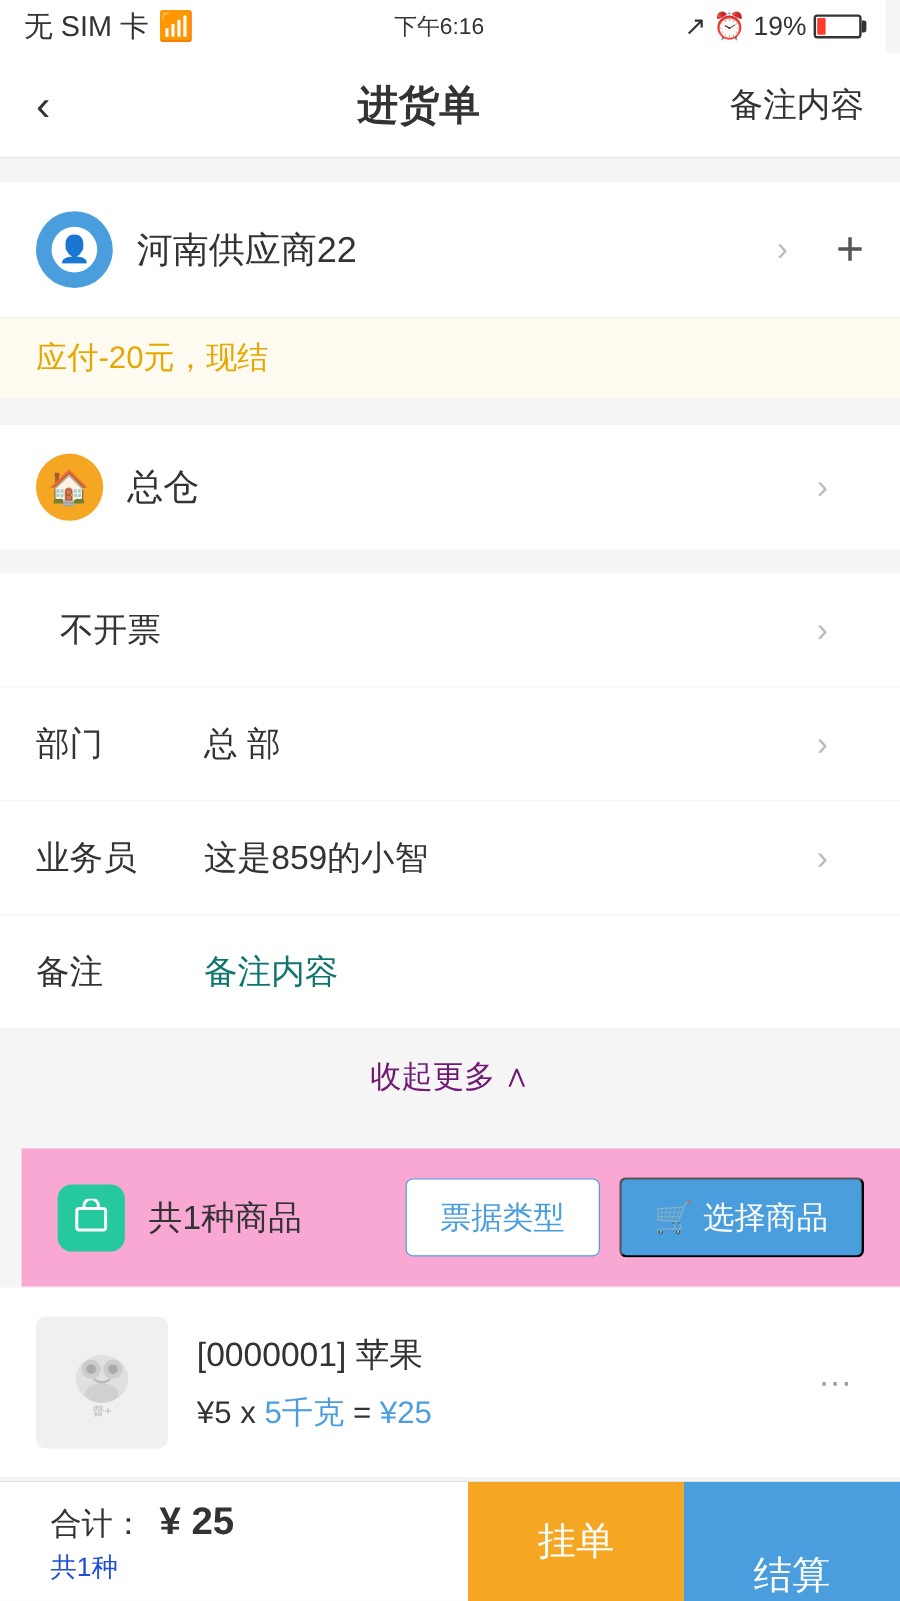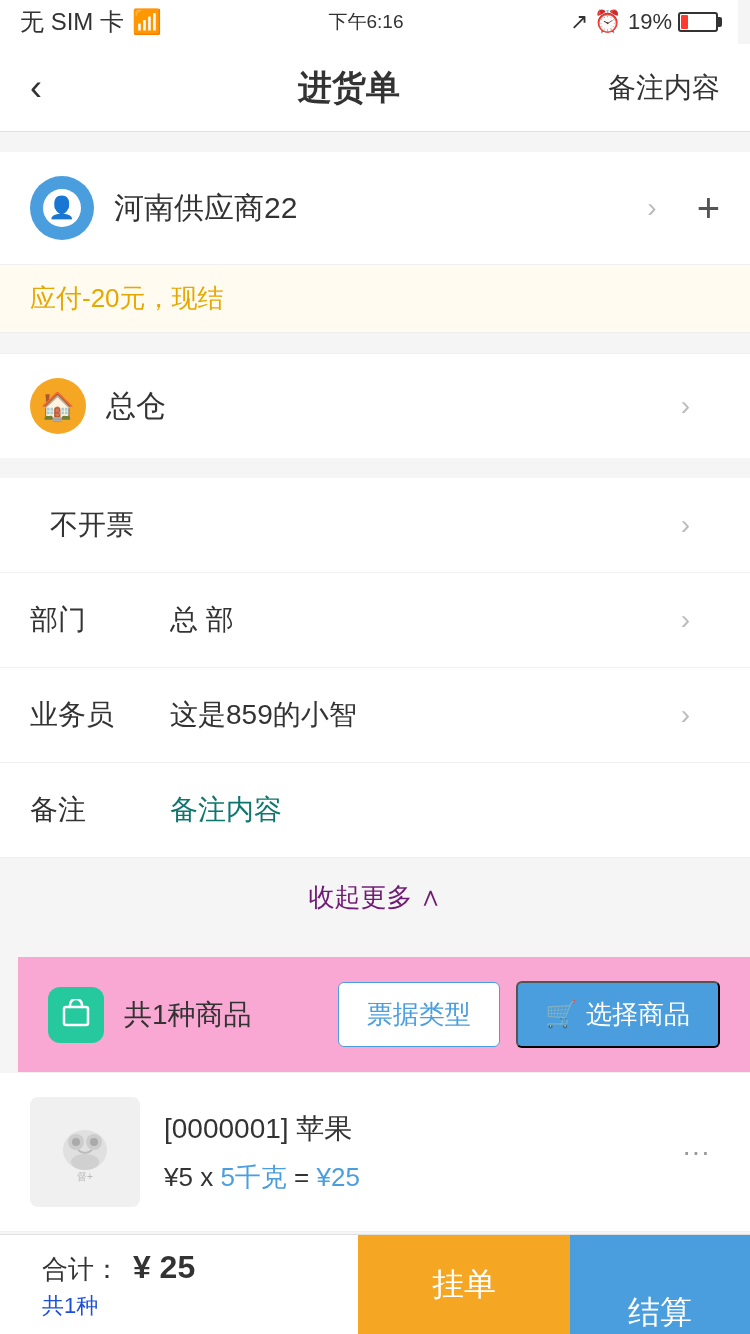--- a/index.html
+++ b/index.html
@@ -306,21 +306,21 @@
       font-size: 26px;
       font-weight: normal;
       margin-right: 4px;
     }
     .total-count {
       font-size: 22px;
       color: #1d4ed8;
       margin-top: 4px;
     }
     .btn-pending {
-      width: 212px;
+      width: 180px;
       height: 100px;
       background: #f5a623;
       color: #fff;
       font-size: 32px;
       display: flex;
       align-items: center;
       justify-content: center;
       cursor: pointer;
     }
     .btn-checkout {

